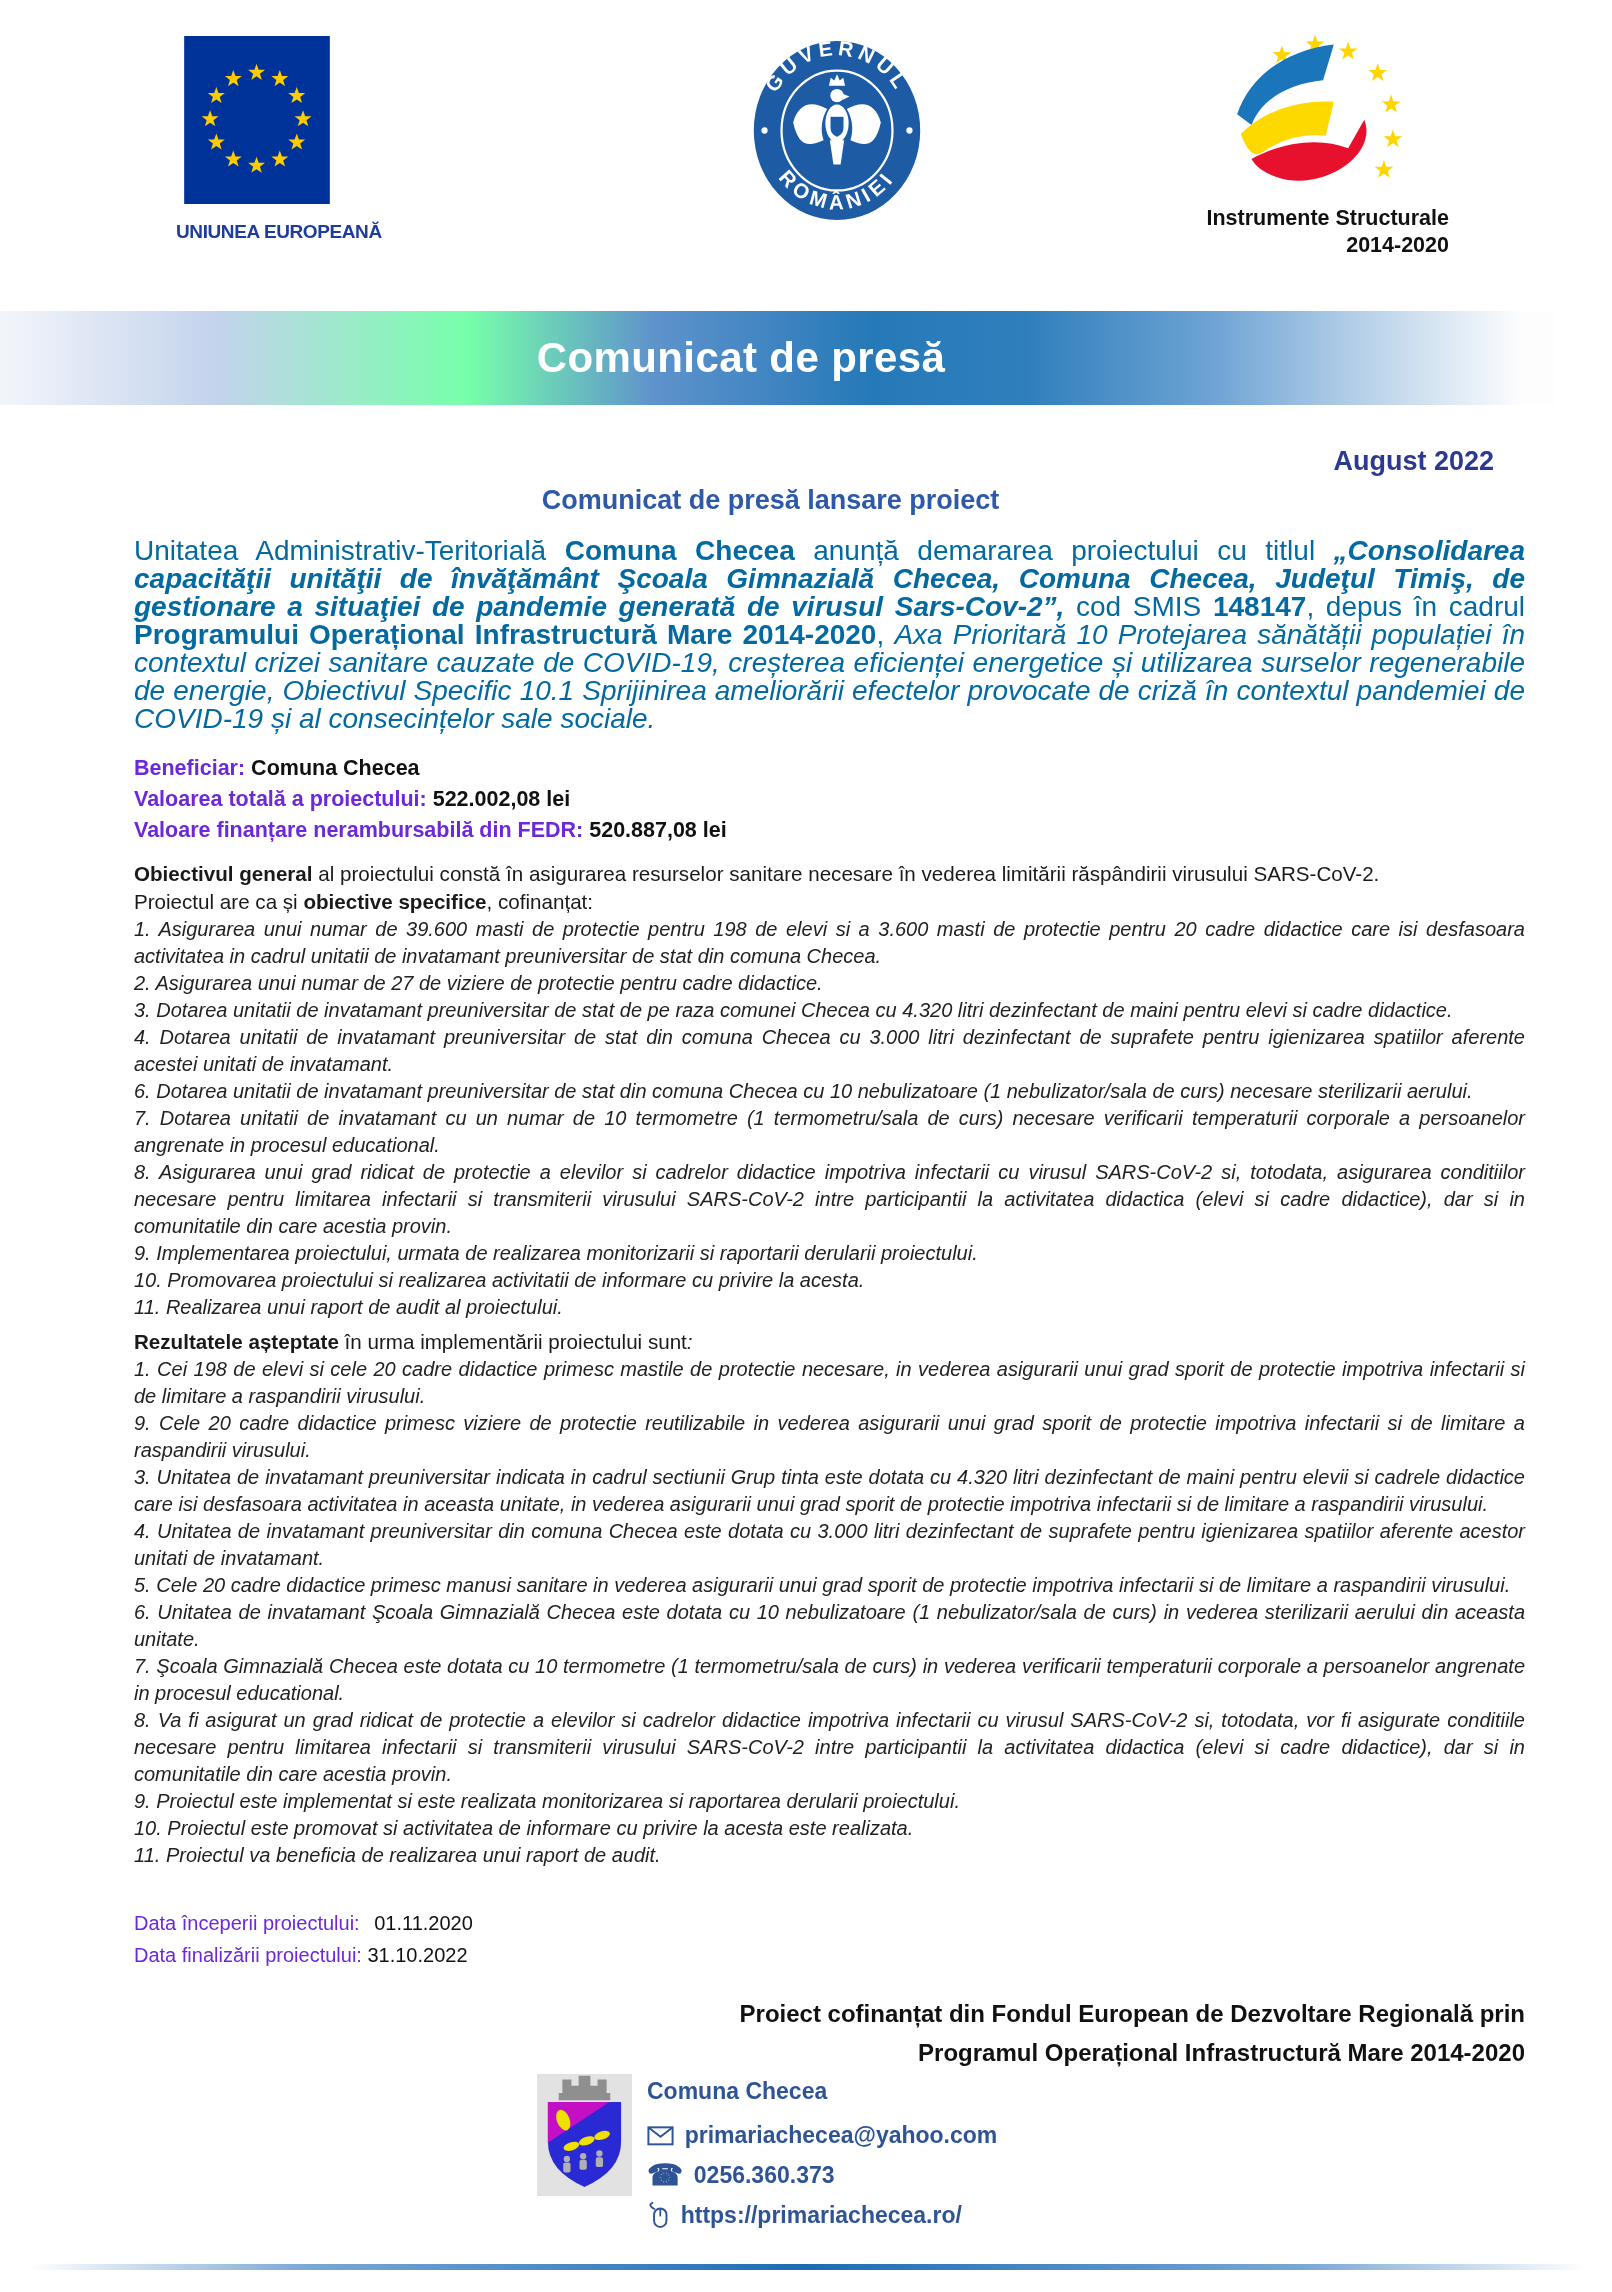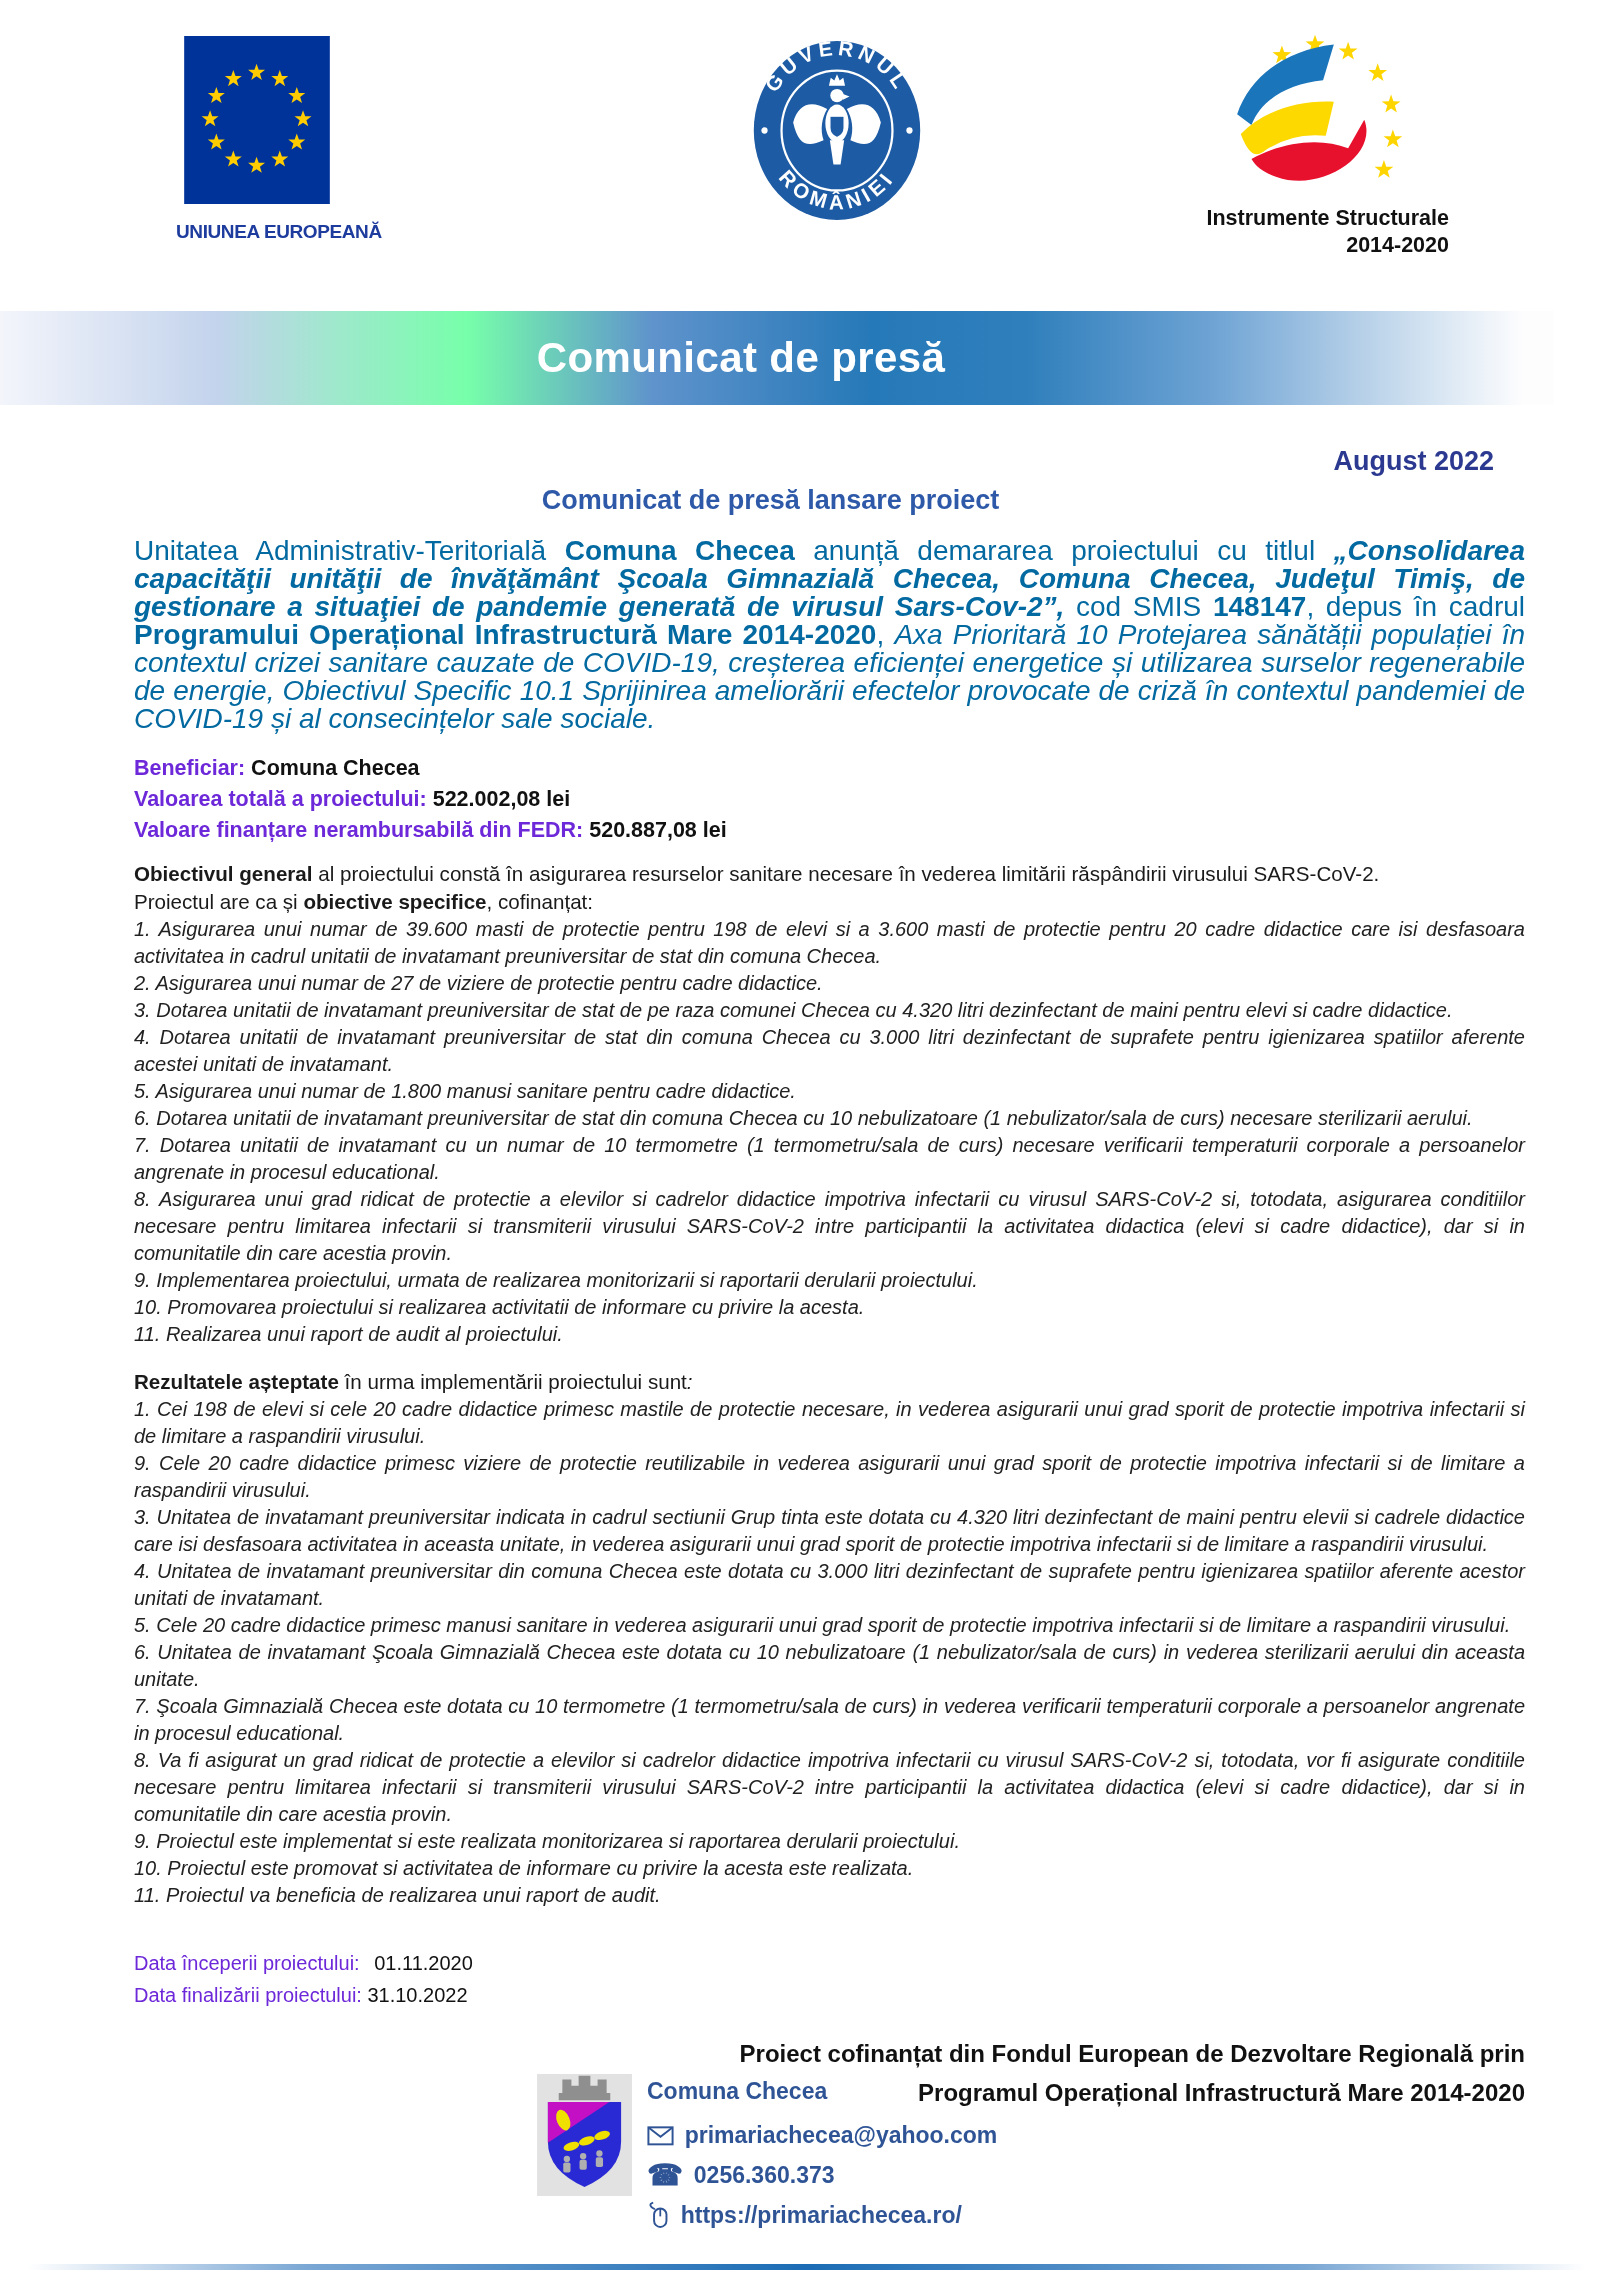--- a/index.html
+++ b/index.html
@@ -36,21 +36,21 @@
   .intro { font-size: 28px; line-height: 28px; text-align: justify; color: #0369a1; }
 
   .ben-block { margin-top: 19.7px; }
   .ben-line { font-size: 21.5px; line-height: 31px; font-weight: bold; }
   .ben-label { color: #6d28d9; }
   .ben-value { color: #111; }
 
   .obj-par { margin-top: 14.3px; font-size: 20.6px; line-height: 28px; text-align: justify; }
   .items div { font-style: italic; font-size: 20px; line-height: 27px; text-align: justify; color: #222; }
 
-  .results-block { margin-top: 20px; }
+  .results-block { margin-top: 7px; }
   .results-heading { font-size: 20.6px; line-height: 28px; }
 
   .dates-block { margin-top: 38px; }
   .date-row { font-size: 20px; line-height: 32px; font-weight: normal; }
   .date-row .gap { display: inline-block; width: 9px; }
 
   .cofin { margin-top: 23px; text-align: right; font-weight: bold; font-size: 24px; line-height: 39px; color: #111; }
 
   
   .crest { position: absolute; left: 537px; top: 2074px; }
@@ -162,21 +162,20 @@
       </div>
     </div>
 
     <p class="obj-par"><span class="run-bold">Obiectivul general</span><span class="run-normal"> al proiectului constă în asigurarea resurselor sanitare necesare în vederea limitării răspândirii virusului SARS-CoV-2.</span></p>
     <p class="obj-par" style="margin-top:0;"><span class="run-normal">Proiectul are ca și </span><span class="run-bold">obiective specifice</span><span class="run-normal">, cofinanțat:</span></p>
     <div class="items">
         <div>1. Asigurarea unui numar de 39.600 masti de protectie pentru 198 de elevi si a 3.600 masti de protectie pentru 20 cadre didactice care isi desfasoara activitatea in cadrul unitatii de invatamant preuniversitar de stat din comuna Checea.</div>
         <div>2. Asigurarea unui numar de 27 de viziere de protectie pentru cadre didactice.</div>
         <div>3. Dotarea unitatii de invatamant preuniversitar de stat de pe raza comunei Checea cu 4.320 litri dezinfectant de maini pentru elevi si cadre didactice.</div>
         <div>4. Dotarea unitatii de invatamant preuniversitar de stat din comuna Checea cu 3.000 litri dezinfectant de suprafete pentru igienizarea spatiilor aferente acestei unitati de invatamant.</div>
-        <div>5. Asigurarea unui numar de 1.800 manusi sanitare pentru cadre didactice.</div>
         <div>6. Dotarea unitatii de invatamant preuniversitar de stat din comuna Checea cu 10 nebulizatoare (1 nebulizator/sala de curs) necesare sterilizarii aerului.</div>
         <div>7. Dotarea unitatii de invatamant cu un numar de 10 termometre (1 termometru/sala de curs) necesare verificarii temperaturii corporale a persoanelor angrenate in procesul educational.</div>
         <div>8. Asigurarea unui grad ridicat de protectie a elevilor si cadrelor didactice impotriva infectarii cu virusul SARS-CoV-2 si, totodata, asigurarea conditiilor necesare pentru limitarea infectarii si transmiterii virusului SARS-CoV-2 intre participantii la activitatea didactica (elevi si cadre didactice), dar si in comunitatile din care acestia provin.</div>
         <div>9. Implementarea proiectului, urmata de realizarea monitorizarii si raportarii derularii proiectului.</div>
         <div>10. Promovarea proiectului si realizarea activitatii de informare cu privire la acesta.</div>
         <div>11. Realizarea unui raport de audit al proiectului.</div>
       </div>
 
     <div class="results-block">
       <p class="results-heading"><span class="run-bold">Rezultatele așteptate</span><span class="run-normal"> în urma implementării proiectului sunt</span><span class="run-italic">:</span></p>

